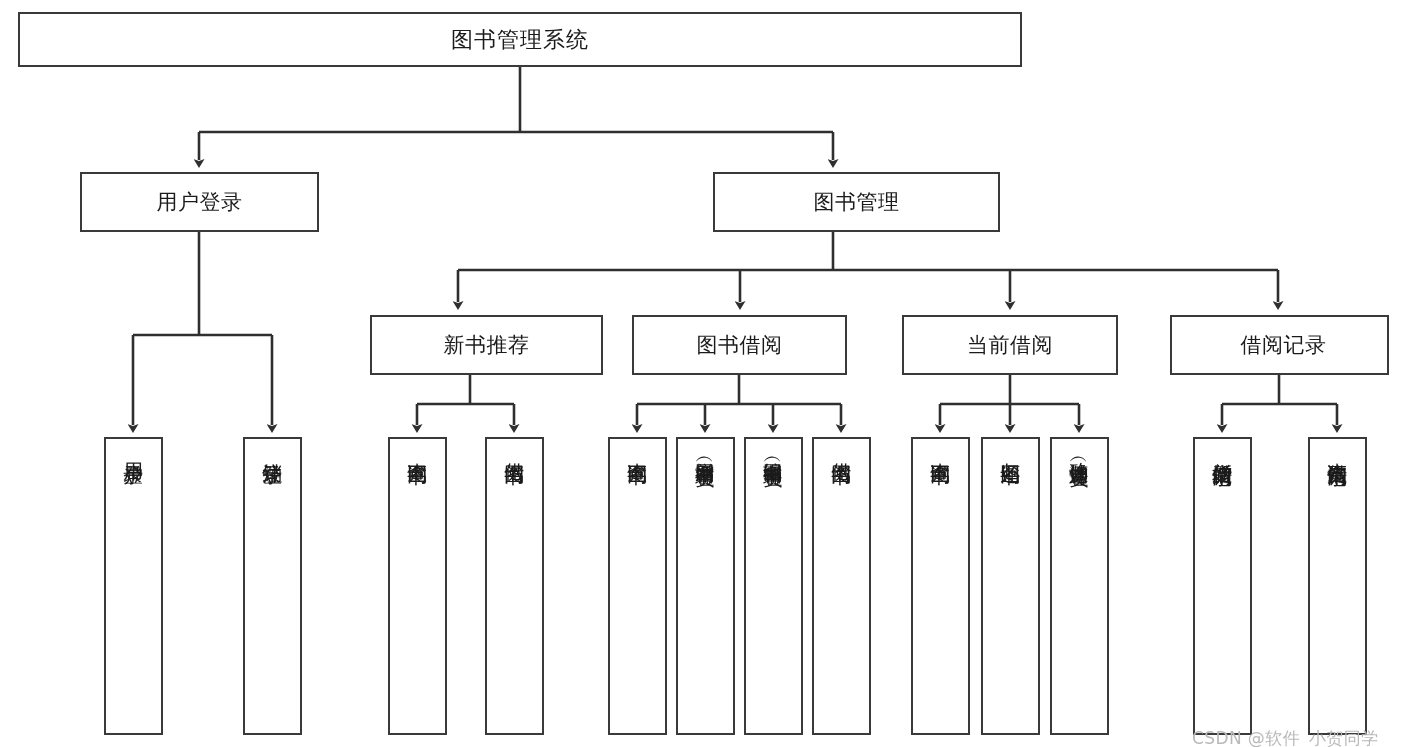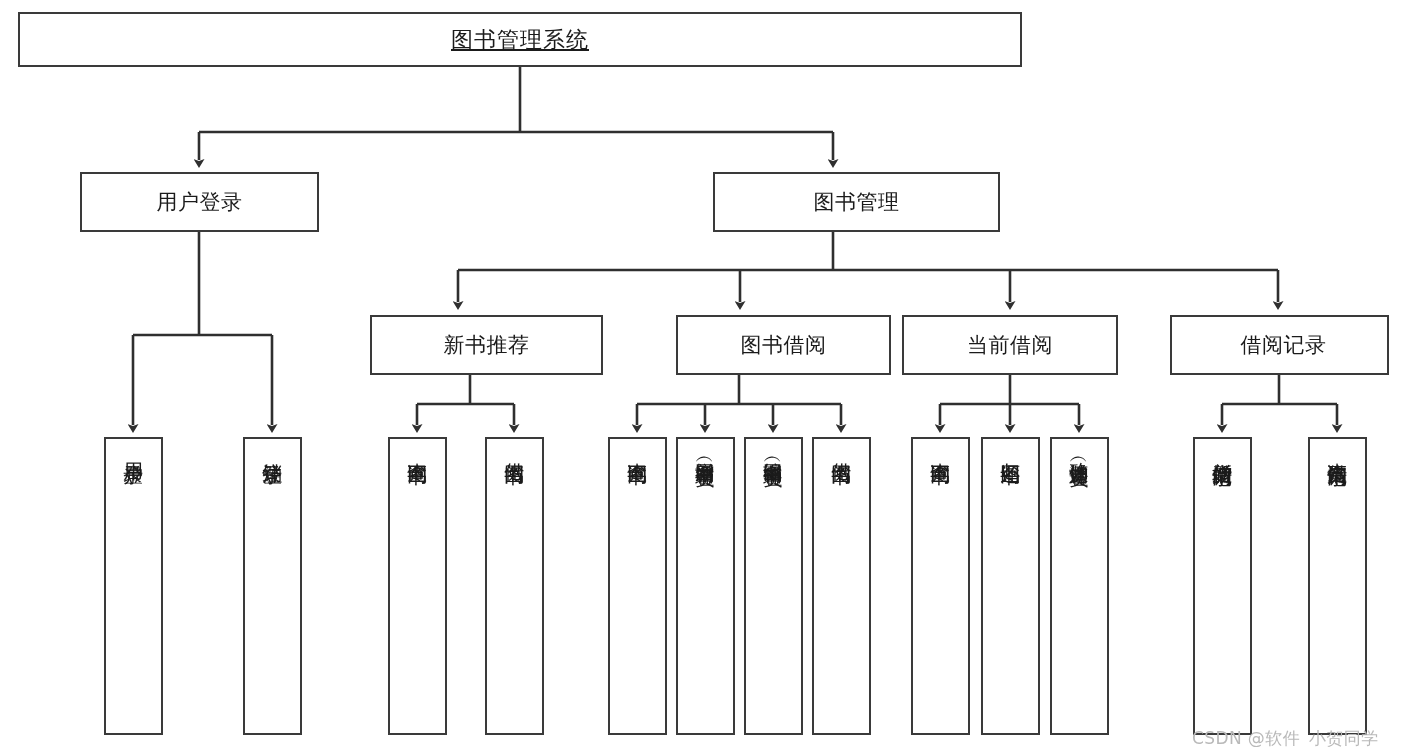--- a/index.html
+++ b/index.html
@@ -123,37 +123,37 @@
       <path d="M1010,404 L1010,425" marker-end="url(#arrow)"></path>
       <path d="M1079,404 L1079,425" marker-end="url(#arrow)"></path>
 
       <path d="M1279,375 L1279,404"></path>
       <path d="M1222,404 L1337,404"></path>
       <path d="M1222,404 L1222,425" marker-end="url(#arrow)"></path>
       <path d="M1337,404 L1337,425" marker-end="url(#arrow)"></path>
     </g>
   </svg>
 
-  <div class="node root horiz" style="left:18px; top:12px; width:1004px; height:55px;text-decoration:underline;">
+  <div class="node root horiz" style="left:18px; top:12px; width:1004px; height:55px;">
     <span class="lbl">图书管理系统</span>
   </div>
 
   <div class="node horiz" style="left:80px; top:172px; width:239px; height:60px;">
     <span class="lbl">用户登录</span>
   </div>
 
   <div class="node horiz" style="left:713px; top:172px; width:287px; height:60px;">
     <span class="lbl">图书管理</span>
   </div>
 
   <div class="node horiz" style="left:370px; top:315px; width:233px; height:60px;justify-content:center;">
     <span class="lbl">新书推荐</span>
   </div>
 
-  <div class="node horiz" style="left:632px; top:315px; width:215px; height:60px;margin-left:44px;">
+  <div class="node horiz" style="left:632px; top:315px; width:215px; height:60px;">
     <span class="lbl">图书借阅</span>
   </div>
 
   <div class="node horiz" style="left:902px; top:315px; width:216px; height:60px;">
     <span class="lbl">当前借阅</span>
   </div>
 
   <div class="node horiz" style="left:1170px; top:315px; width:219px; height:60px;padding-left:8px;">
     <span class="lbl">借阅记录</span>
   </div>

